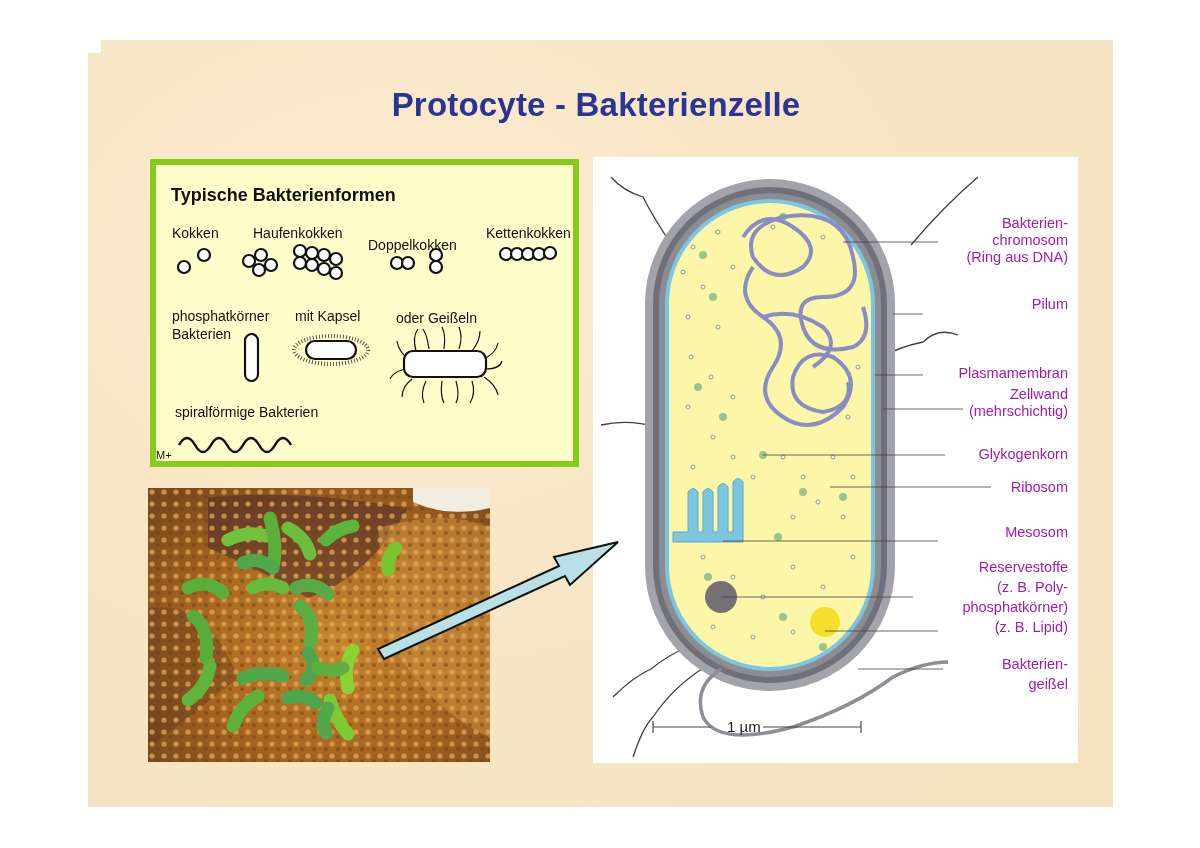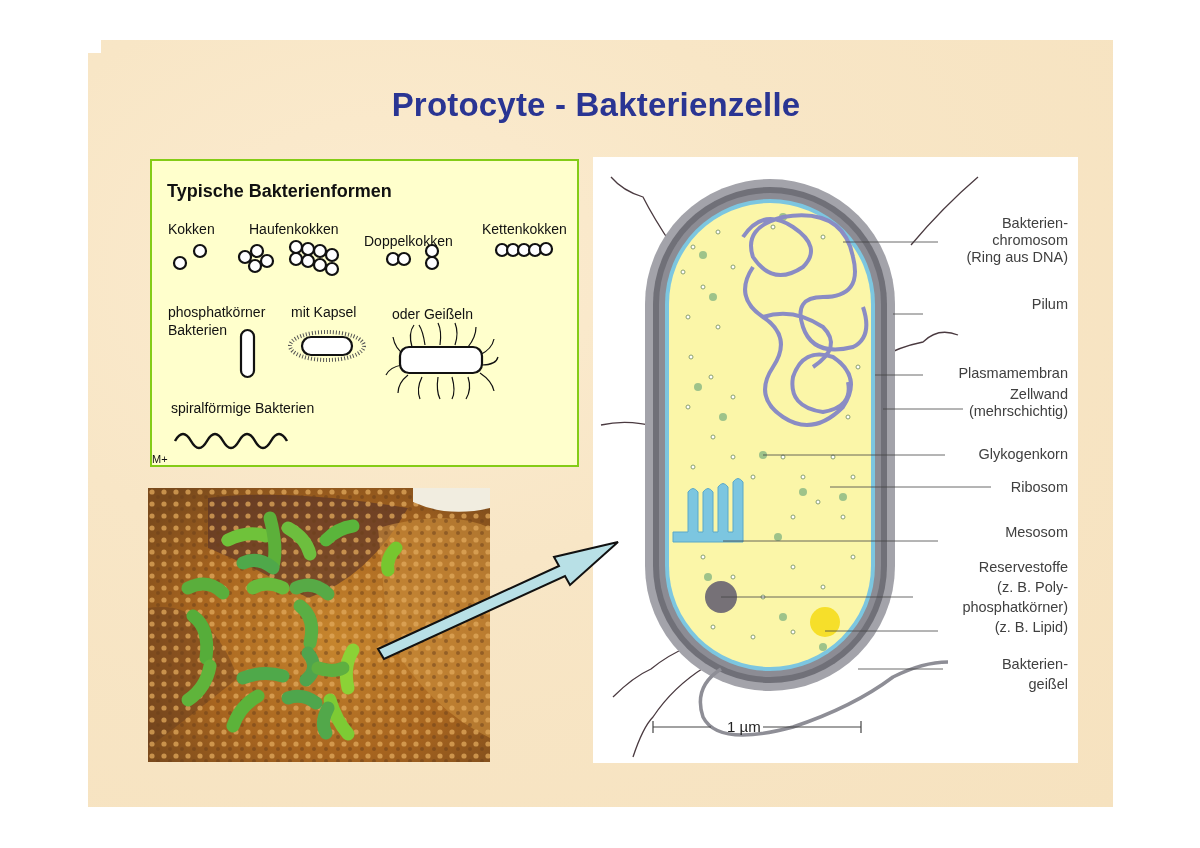--- a/index.html
+++ b/index.html
@@ -1,27 +1,27 @@
 <!DOCTYPE html>
 <html><head>
 <meta charset="utf-8">
 <style>
   html, body { margin:0; padding:0; background:#ffffff; }
   body { width:1200px; height:848px; position:relative; overflow:hidden; font-family:"Liberation Sans", sans-serif; }
   .slide { position:absolute; left:88px; top:40px; width:1025px; height:767px;
     background: radial-gradient(ellipse at 30% 30%, #fcecd0 0%, #f8e6c6 40%, #f6e2bf 100%); }
   .slide-notch { position:absolute; left:88px; top:40px; width:13px; height:13px; background:#ffffff; }
   .title { position:absolute; left:0; width:1192px; top:86px; text-align:center; font-size:33px; font-weight:bold; color:#2a3593; letter-spacing:0.2px; }
-  .forms-panel { position:absolute; left:150px; top:159px; width:429px; height:308px; background:#ffffcc; border:2px solid #84cc16; box-sizing:border-box; }
+  .forms-panel { position:absolute; left:150px; top:159px; width:429px; height:308px; background:#ffffcc; border:6px solid #84cc16; box-sizing:border-box; }
   .forms-title { position:absolute; left:15px; top:20px; font-size:18px; font-weight:bold; color:#111; }
   .flabel { position:absolute; font-size:14px; color:#111; white-space:nowrap; }
   .mplus { position:absolute; left:0px; bottom:0px; font-size:11px; color:#111; }
   .micro { position:absolute; left:148px; top:488px; width:342px; height:274px; overflow:hidden; }
   .diagram { position:absolute; left:593px; top:157px; width:485px; height:606px; background:#ffffff; }
-  .dlabel { position:absolute; right:10px; font-size:14.5px; color:#404040; text-align:right; line-height:17px; white-space:nowrap; }
+  .dlabel { position:absolute; right:10px; font-size:14.5px; color:#a21caf; text-align:right; line-height:17px; white-space:nowrap; }
   .scale { position:absolute; font-size:15px; color:#222; }
   .arrow { position:absolute; left:0; top:0; }
 </style>
 </head>
 <body>
 
 <div class="slide"></div>
 <div class="slide-notch"></div>
 
 <div class="title">Protocyte - Bakterienzelle</div>

